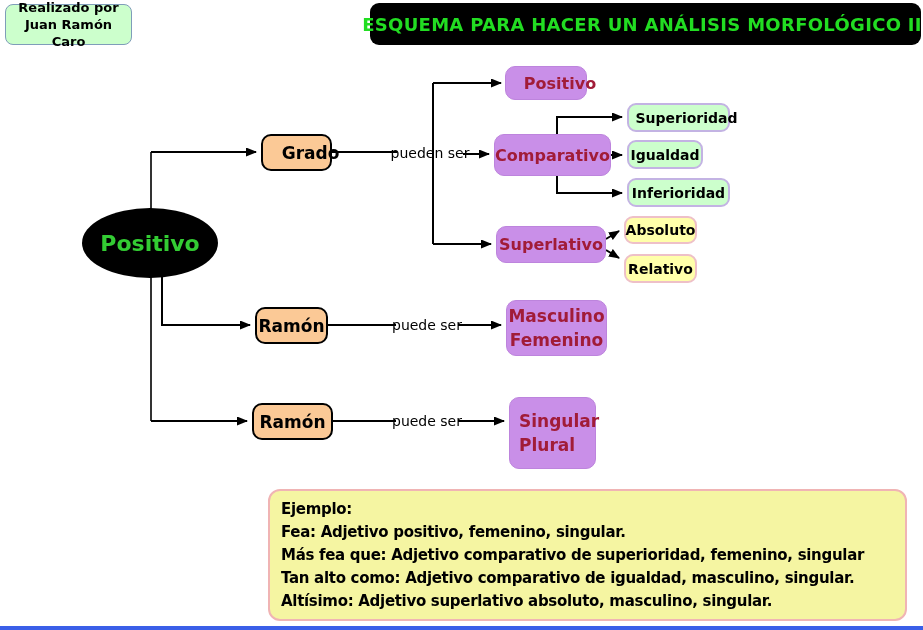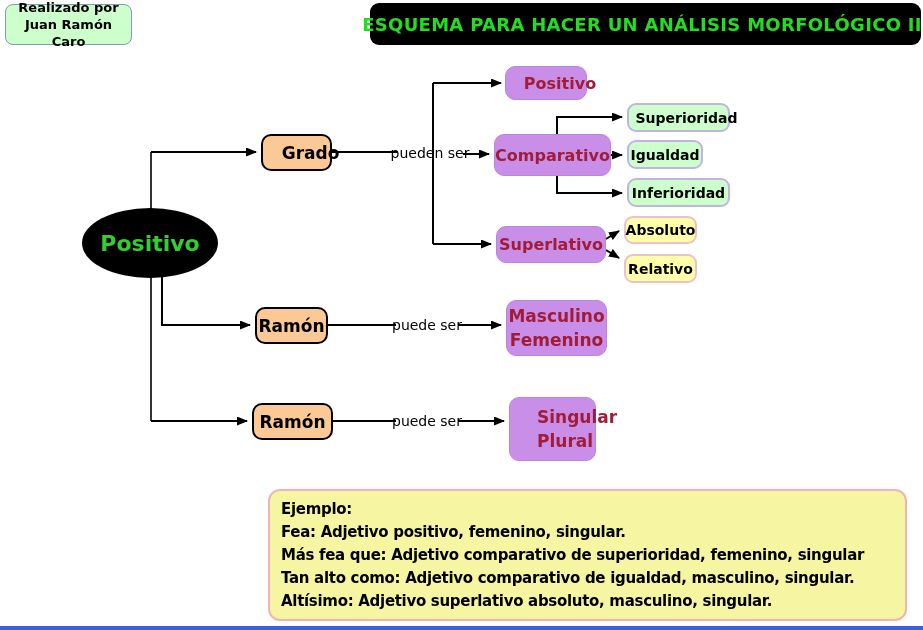--- a/index.html
+++ b/index.html
@@ -115,21 +115,21 @@
   <div class="abs node green" style="left:627px;top:140px;width:76px;height:29px;">Igualdad</div>
   <div class="abs node green" style="left:627px;top:178px;width:103px;height:29px;">Inferioridad</div>
 
   <div class="abs node yellow" style="left:624px;top:216px;width:73px;height:28px;">Absoluto</div>
   <div class="abs node yellow" style="left:624px;top:254px;width:73px;height:29px;">Relativo</div>
 
   <div class="abs node purple twolines" style="left:506px;top:300px;width:101px;height:56px;">
     <div>Masculino</div>
     <div>Femenino</div>
   </div>
-  <div class="abs node purple twolines" style="left:509px;top:397px;width:87px;height:64px;align-items:flex-start;padding-left:27px;">
+  <div class="abs node purple twolines" style="left:509px;top:397px;width:87px;height:72px;align-items:flex-start;padding-left:9px;">
     <div>Singular</div>
     <div>Plural</div>
   </div>
 
   <div class="abs example">
     <div>Ejemplo:</div>
     <div>Fea: Adjetivo positivo, femenino, singular.</div>
     <div>Más fea que: Adjetivo comparativo de superioridad, femenino, singular</div>
     <div>Tan alto como: Adjetivo comparativo de igualdad, masculino, singular.</div>
     <div>Altísimo: Adjetivo superlativo absoluto, masculino, singular.</div>

